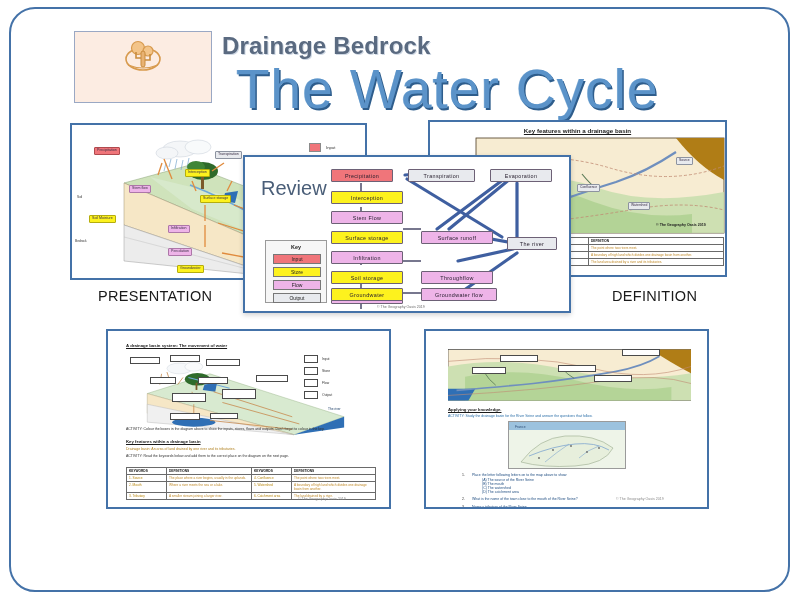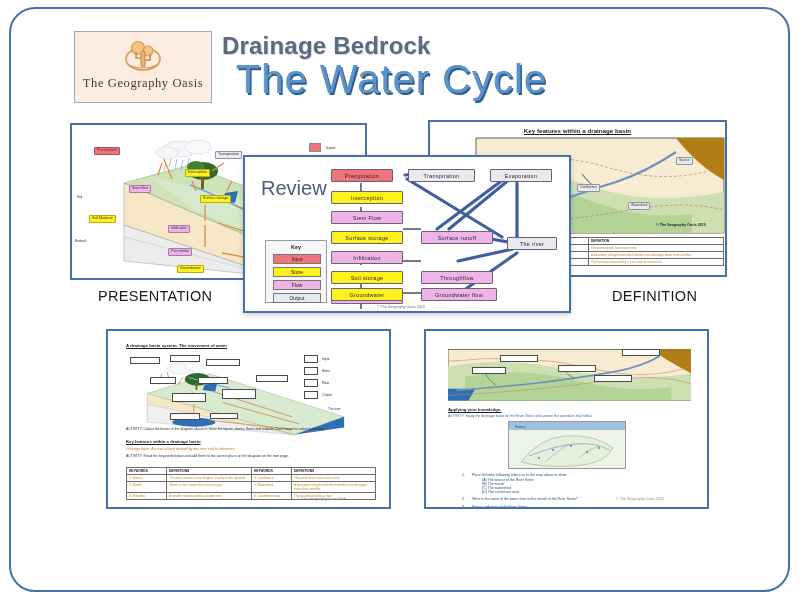--- a/index.html
+++ b/index.html
@@ -53,21 +53,21 @@
     left: 222px; top: 32px;
     font-size: 24px;
     font-weight: bold;
     color: #5a6a80;
     letter-spacing: 0.2px;
     text-shadow: 1px 1px 0 #cfd8e4;
   }
   .title-main {
     position: absolute;
     left: 236px; top: 57px;
-    font-size: 40px;
+    font-size: 55px;
     font-weight: normal;
     letter-spacing: 1px;
     color: #5b93c9;
     text-shadow: 1.5px 1.5px 0px #2e5d8c, -0.4px -0.4px 0 #9fc2e0;
     white-space: nowrap;
   }
 
   
   .thumb {
     position: absolute;
@@ -238,21 +238,20 @@
   <div class="logo-box">
     <svg class="logo-mark" viewBox="0 0 46 34">
       <ellipse cx="23" cy="20" rx="17" ry="11" fill="none" stroke="#d79a4e" stroke-width="1.6"></ellipse>
       <circle cx="18" cy="9" r="6.5" fill="#f3c489" stroke="#d79a4e" stroke-width="1.2"></circle>
       <circle cx="28" cy="12" r="5" fill="#f3c489" stroke="#d79a4e" stroke-width="1.2"></circle>
       <rect x="21" y="12" width="4" height="16" rx="2" fill="#e8b273" stroke="#c98c3e" stroke-width="1"></rect>
       <path d="M21 19 L16 19 L16 13" fill="none" stroke="#c98c3e" stroke-width="1.6"></path>
       <path d="M25 21 L30 21 L30 15" fill="none" stroke="#c98c3e" stroke-width="1.6"></path>
       <path d="M8 26 Q23 32 38 26" fill="none" stroke="#d79a4e" stroke-width="1.2"></path>
     </svg>
-    <div class="logo-text">The Geography Oasis</div>
   </div>
 
   <div class="title-sub">Drainage Bedrock</div>
   <div class="title-main">The Water Cycle</div>
 
   <div class="thumb" id="thumb-pres">
     <div class="thumb-inner">
       <div class="slide-title" style="top:6px;">Drainage Basins: The movement of water</div>
 
       <svg viewBox="0 0 297 157" width="297" height="157" style="position:absolute;left:0;top:0;">

